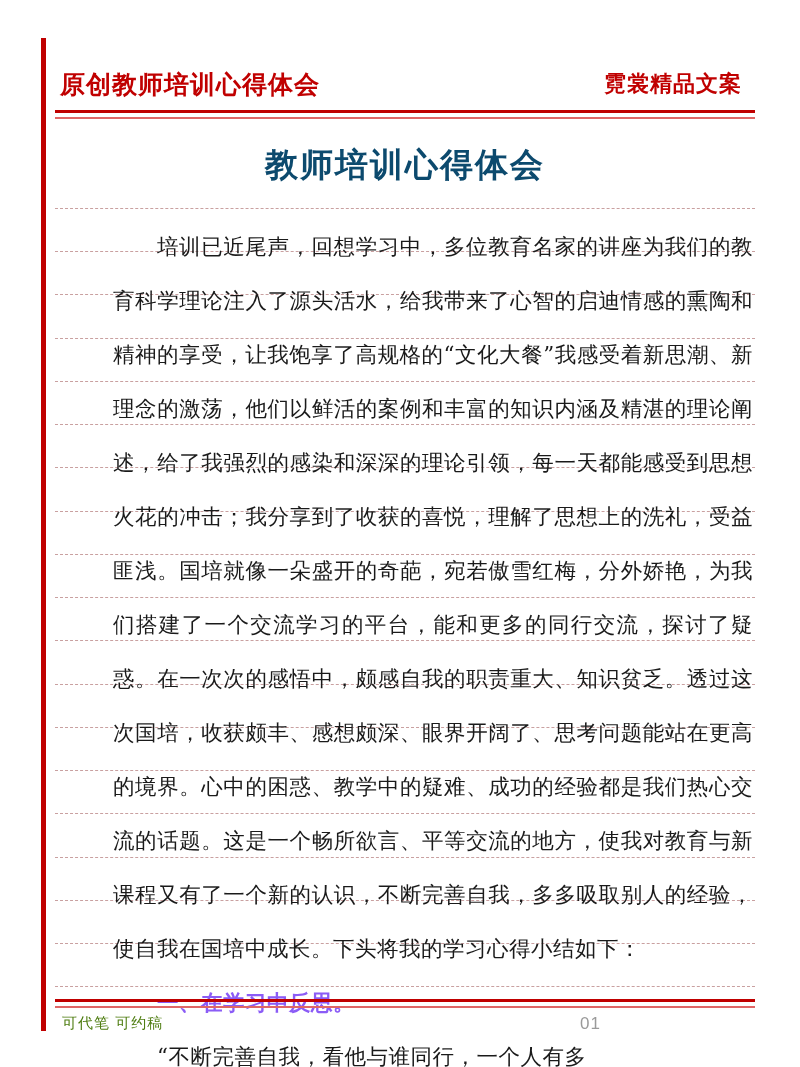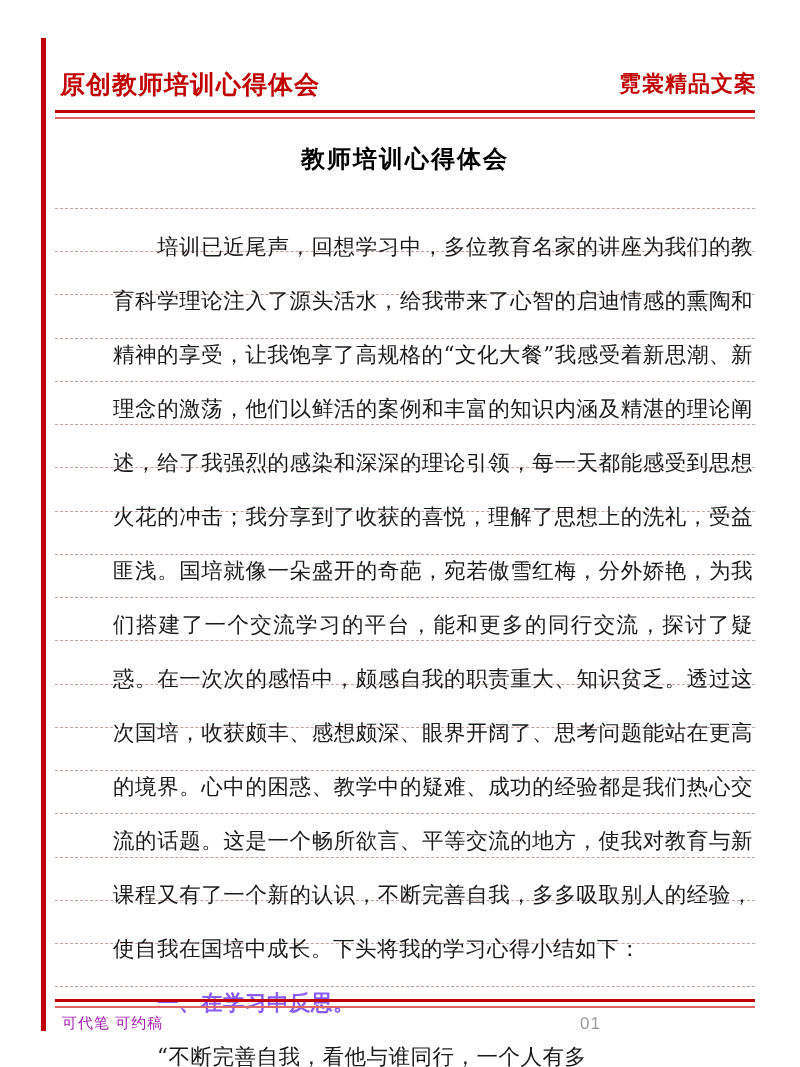--- a/index.html
+++ b/index.html
@@ -53,21 +53,21 @@
     letter-spacing: 1px;
     white-space: nowrap;
   }
   .header-brand {
     font-family: "Liberation Sans", sans-serif;
     font-weight: bold;
     font-size: 22px;
     color: #c00000;
     letter-spacing: 1px;
     white-space: nowrap;
-    margin-right: 3px;
+    margin-right: 18px;
   }
 
   
   .rule-top-1 {
     position: absolute;
     left: 55px;
     top: 110px;
     width: 700px;
     height: 3px;
     background: #c00000;
@@ -83,22 +83,22 @@
 
   
   .doc-title {
     position: absolute;
     left: 55px;
     top: 143px;
     width: 700px;
     text-align: center;
     font-family: "DejaVu Serif", "Liberation Serif", serif;
     font-weight: bold;
-    font-size: 24px;
-    color: #000000;
+    font-size: 33px;
+    color: #0c4a6e;
     letter-spacing: 2px;
   }
 
   
   .body-area {
     position: absolute;
     left: 55px;
     top: 208px;
     width: 700px;
     height: 790px;
@@ -152,21 +152,21 @@
     background: #e06666;
   }
 
   
   .footer-left {
     position: absolute;
     left: 62px;
     top: 1014px;
     font-family: "Liberation Sans", sans-serif;
     font-size: 15px;
-    color: #a21caf;
+    color: #4d7c0f;
     letter-spacing: 1px;
   }
   .footer-right {
     position: absolute;
     right: 48px;
     top: 1014px;
     font-family: "Liberation Sans", sans-serif;
     font-size: 17px;
     color: #9a9a9a;
     letter-spacing: 1px;

